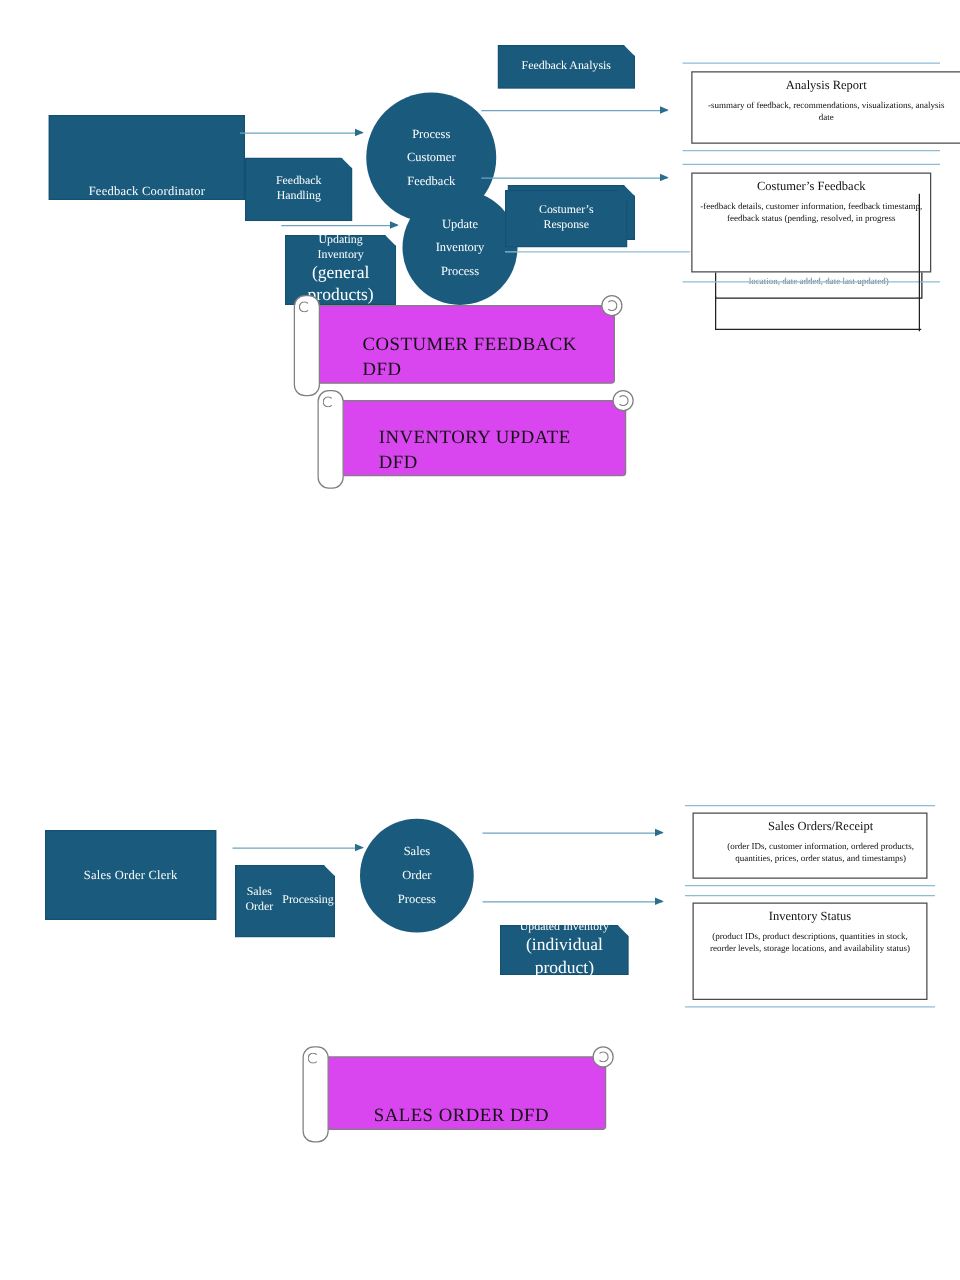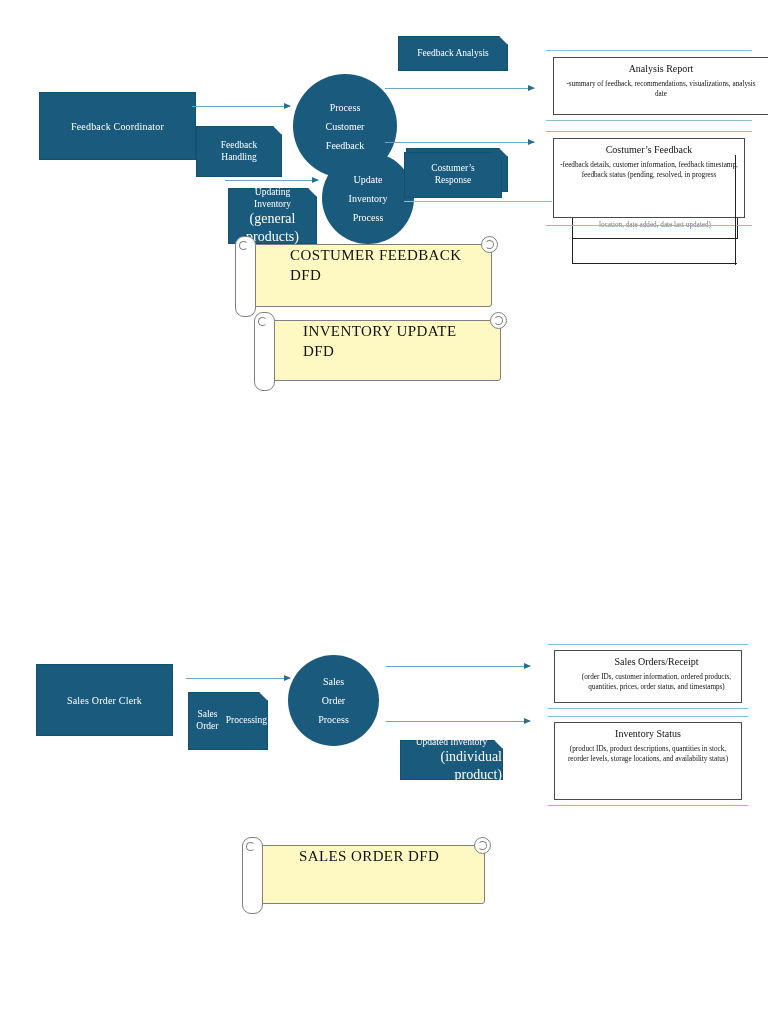--- a/index.html
+++ b/index.html
@@ -71,24 +71,24 @@
     content:"";position:absolute;right:-1px;top:-3.6px;
     border-left:7px solid #2b6d8e;
     border-top:3.6px solid transparent;
     border-bottom:3.6px solid transparent;
   }
   .rule{position:absolute;height:0;border-top:1.4px solid #8fbcd4;}
 
   
   .scroll{
     position:absolute;
-    background:#fef9c3;
+    background:#d946ef;
     border:1.3px solid #808080;
     border-radius:3px;
-    display:flex;align-items:flex-start;
+    display:flex;align-items:flex-end;
     color:#111111;
   }
   .scroll .txt{
     font-size:15px;letter-spacing:.4px;padding-left:46px;padding-right:10px;line-height:1.35;
   }
   .scroll .curl-l{
     position:absolute;left:-9px;top:-9px;width:19px;height:calc(100% + 18px);
     border:1.3px solid #808080;border-radius:9px;background:#ffffff;
   }
   .scroll .curl-l::after{
@@ -108,21 +108,21 @@
   .occluded{
     position:absolute;background:#ffffff;border:1.3px solid #222;
     font-size:7.2px;color:#111;text-align:center;overflow:hidden;
   }
 </style>
 </head>
 <body>
 
 <div class="canvas">
 
-  <div class="node entity" style="left:39px;top:92px;width:157px;height:68px;">
+  <div class="node entity" style="left:39px;top:92px;width:157px;height:68px;align-items:flex-end;">
     <span>Feedback Coordinator</span>
   </div>
 
 
   <div class="arrow" style="left:192px;top:106px;width:98px;"></div>
 
   <div class="arrow" style="left:225px;top:180px;width:93px;"></div>
 
   <div class="node flowlabel" style="left:196px;top:126px;width:86px;height:51px;flex-direction:column;">
     <span>Feedback</span>
@@ -212,21 +212,21 @@
     <span>Processing</span>
   </div>
 
   <div class="node process" style="left:288px;top:655px;width:91px;height:91px;">
     <span>Sales</span>
     <span>Order</span>
     <span>Process</span>
   </div>
 
 
-  <div class="node flowlabel" style="left:400px;top:740px;width:103px;height:40px;flex-direction:column;text-align:right;">
+  <div class="node flowlabel" style="left:400px;top:740px;width:103px;height:40px;flex-direction:column;">
     <span>Updated Inventory</span>
     <span class="sub">(individual product)</span>
   </div>
 
   <div class="arrow" style="left:386px;top:666px;width:144px;"></div>
   <div class="arrow" style="left:386px;top:721px;width:144px;"></div>
 
   <div class="store-rule" style="left:548px;top:644px;width:200px;"></div>
   <div class="node store" style="left:554px;top:650px;width:188px;height:53px;padding-left:23px;">
     <div class="title">Sales Orders/Receipt</div>

